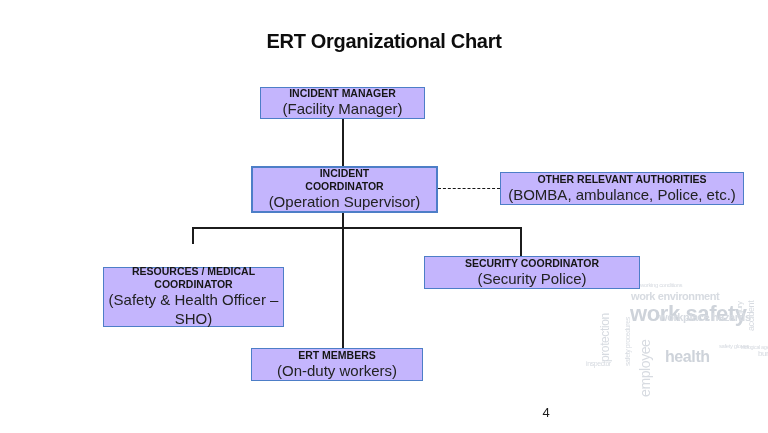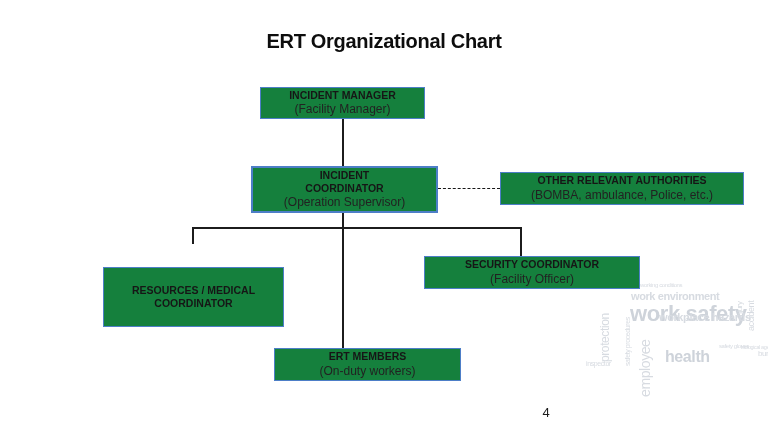--- a/index.html
+++ b/index.html
@@ -18,35 +18,35 @@
   }
   .slide-title{
     position:absolute;left:0;top:30px;width:768px;
     text-align:center;
     font-size:20px;font-weight:bold;color:#0d0d0d;
     letter-spacing:-0.3px;
   }
   
   .box{
     position:absolute;box-sizing:border-box;
-    background:#15803d;
+    background:#c4b5fd;
     border:1.5px solid var(--accent);
     display:flex;flex-direction:column;justify-content:center;align-items:center;
     text-align:center;line-height:1.25;
     padding:1px 4px;
     z-index:2;
   }
   .box .bt{font-weight:bold;font-size:10.5px;white-space:pre-line;color:#161616;}
-  .box .bs{font-size:12px;white-space:pre-line;color:#222222;}
+  .box .bs{font-size:15px;white-space:pre-line;color:#222222;}
   .b1{left:260px;top:87px;width:165px;height:32px;}
   .b2{left:251px;top:166px;width:187px;height:47px;border-width:2px;}
   .b3{left:500px;top:172px;width:244px;height:33px;}
   .b4{left:103px;top:243px;width:181px;height:60px;margin-top:24px;}
   .b5{left:424px;top:256px;width:216px;height:33px;}
-  .b6{left:251px;top:348px;width:187px;height:33px;margin-left:23px;}
+  .b6{left:251px;top:348px;width:172px;height:33px;}
   
   .conn{position:absolute;background:var(--line);z-index:1;}
   .cv1{left:342px;top:118px;width:2px;height:49px;}
   .cv2{left:342px;top:213px;width:2px;height:136px;}
   .ch {left:192px;top:227px;width:330px;height:2px;}
   .cv3{left:192px;top:227px;width:2px;height:17px;}
   .cv4{left:520px;top:227px;width:2px;height:30px;}
   .cdash{
     position:absolute;left:438px;top:188px;width:62px;height:0;
     border-top:1.8px dashed #161616;background:none;z-index:1;
@@ -109,25 +109,27 @@
   </div>
 
   <div class="box b3">
     <div class="bt">OTHER RELEVANT AUTHORITIES</div>
     <div class="bs">(BOMBA, ambulance, Police, etc.)</div>
   </div>
 
   <div class="box b4">
     <div class="bt">RESOURCES / MEDICAL
 COORDINATOR</div>
+    <div class="bs">(Safety &amp; Health Officer –
+SHO)</div>
   </div>
 
   <div class="box b5">
     <div class="bt">SECURITY COORDINATOR</div>
-    <div class="bs">(Facility Officer)</div>
+    <div class="bs">(Security Police)</div>
   </div>
 
   <div class="box b6">
     <div class="bt">ERT MEMBERS</div>
     <div class="bs">(On-duty workers)</div>
   </div>
 
   <div class="page-num">4</div>
 
 </div>

